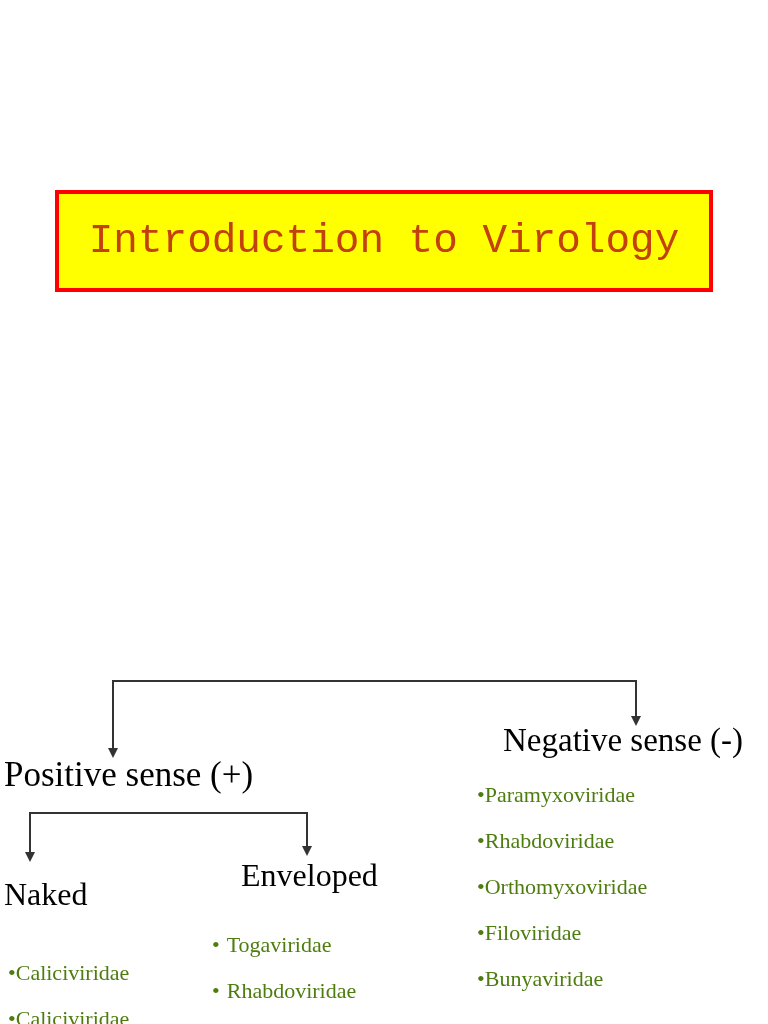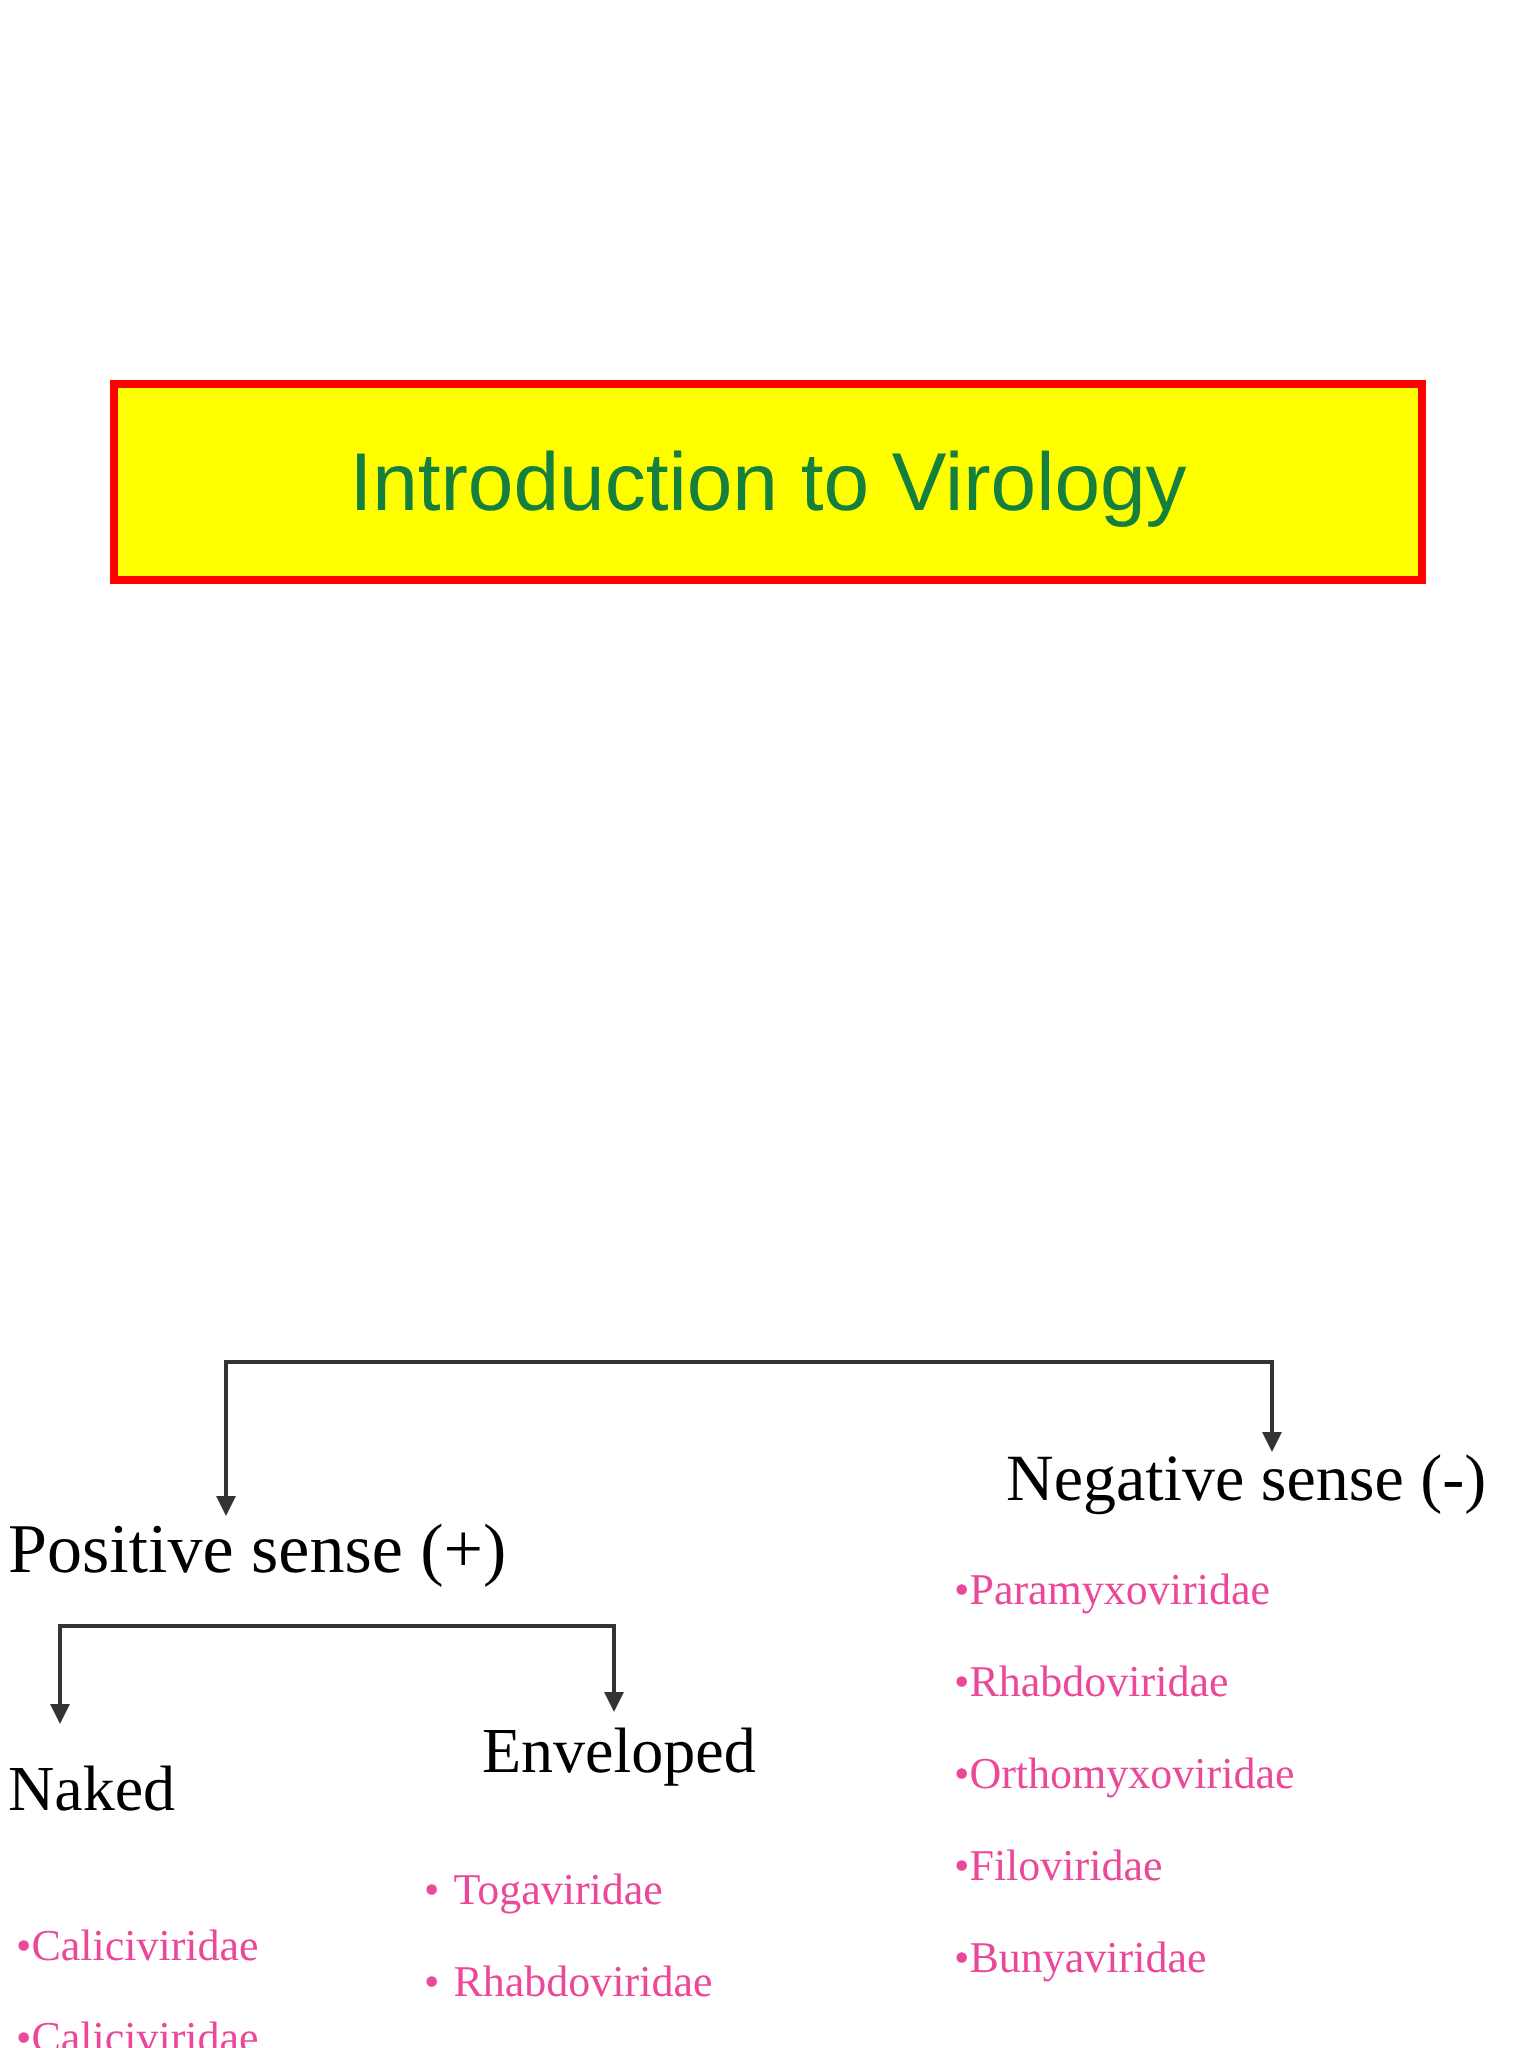--- a/index.html
+++ b/index.html
@@ -24,22 +24,22 @@
   .banner {
     position: absolute;
     background: #ffff00;
     border: 4px solid #ff0000;
     box-sizing: border-box;
     display: flex;
     align-items: center;
     justify-content: center;
   }
   .banner-text {
-    font-family: Liberation Sans, sans-serif;
-    color: #15803d;
+    font-family: Liberation Mono, monospace;
+    color: #c2410c;
     white-space: nowrap;
     line-height: 1;
   }
 
   #title-banner {
     left: 55px;
     top: 190px;
     width: 658px;
     height: 102px;
   }
@@ -99,21 +99,21 @@
 
   
   .bullet-list {
     position: absolute;
     list-style: none;
     margin: 0;
     padding: 0;
   }
   .bullet-list li {
     font-family: "Liberation Serif", "DejaVu Serif", serif;
-    color: #ec4899;
+    color: #4d7c0f;
     white-space: nowrap;
     line-height: 1;
   }
 
   
   .bullets-tight li {
     font-size: 22px;
     margin-bottom: 24px;
   }
   .bullets-tight li::before {

